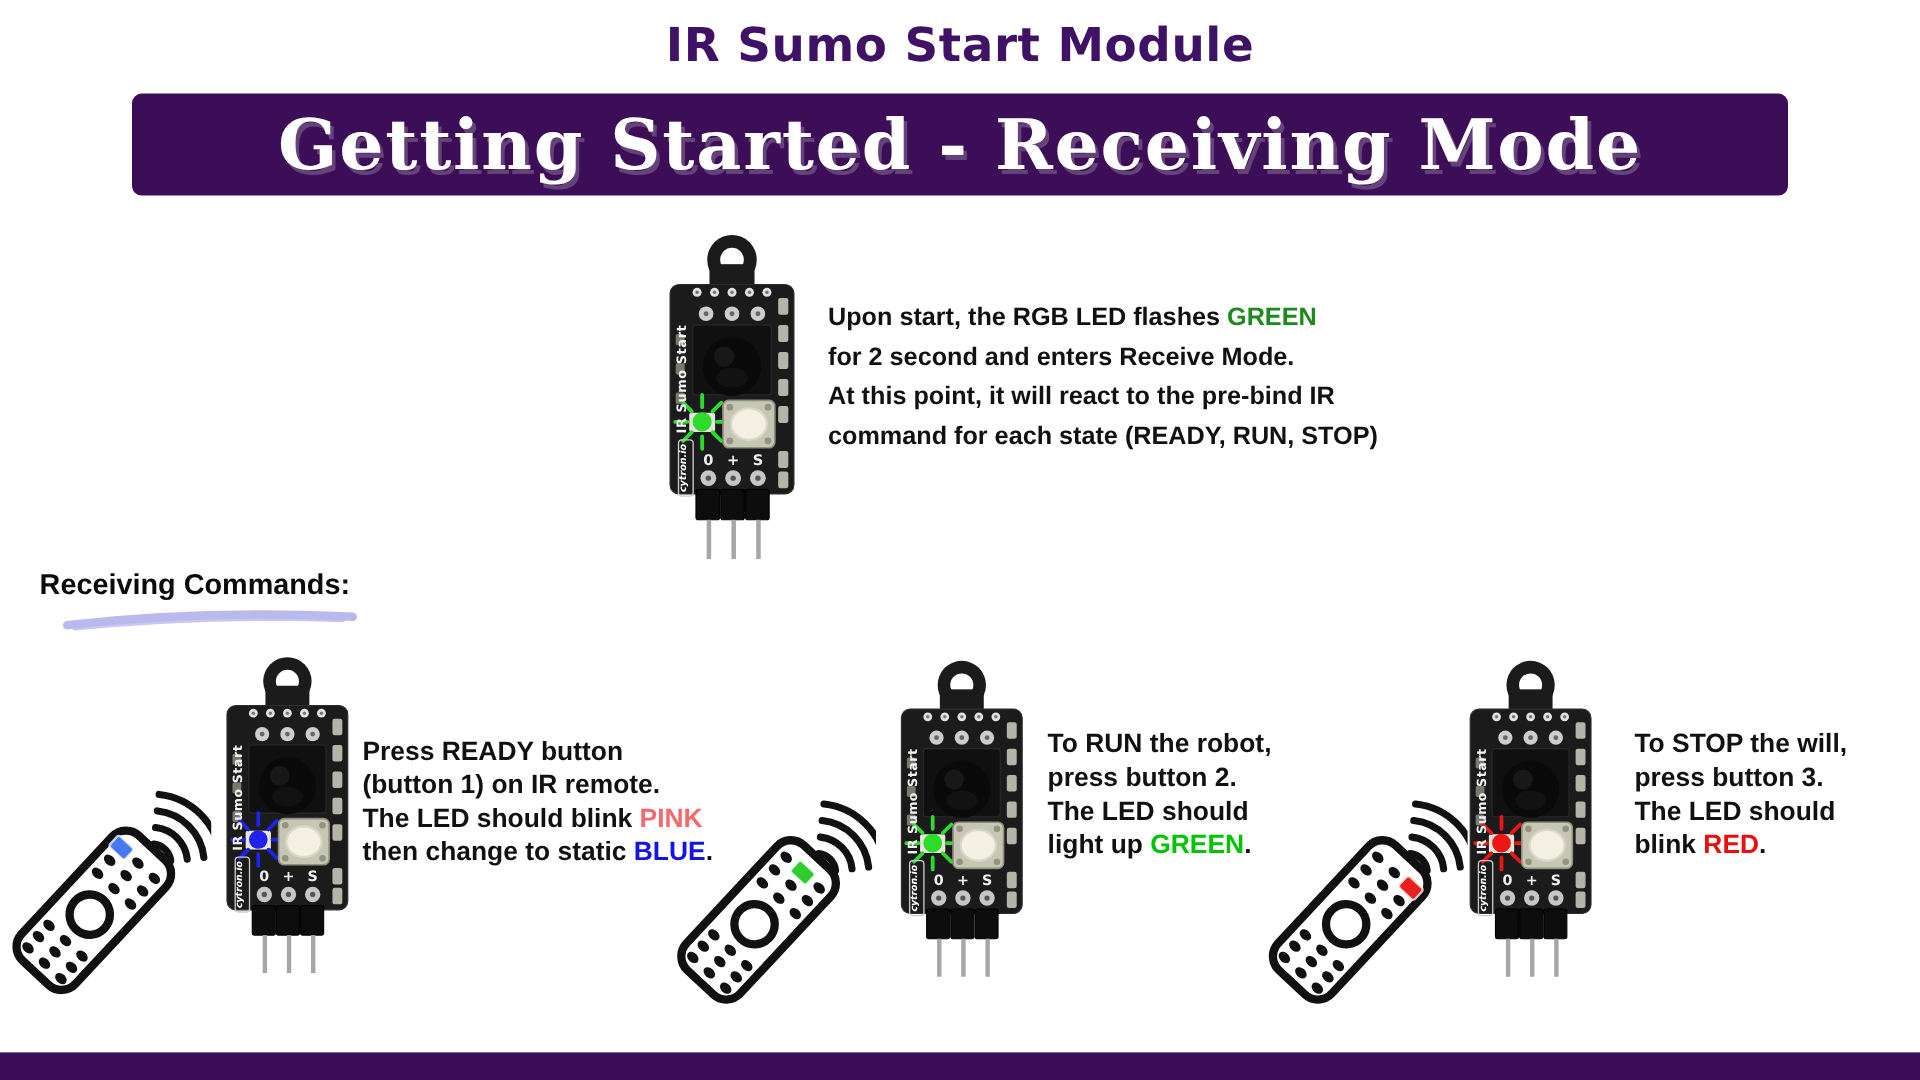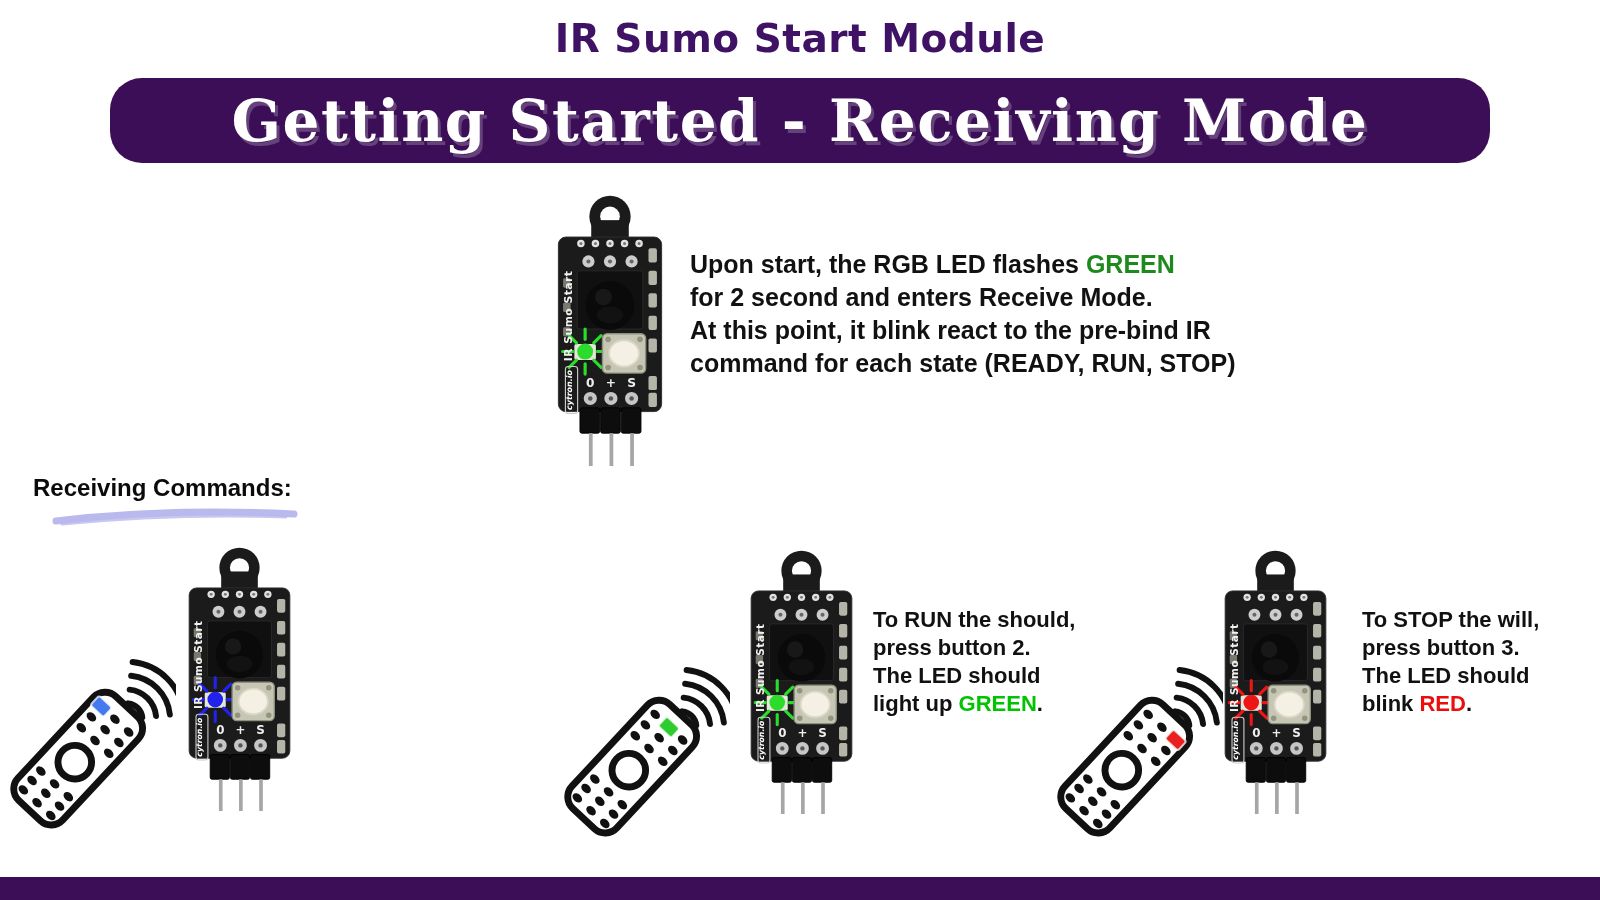--- a/index.html
+++ b/index.html
@@ -6,31 +6,31 @@
   .canvas{
     position:relative;width:1600px;height:900px;background:#ffffff;overflow:hidden;
     font-family:"Liberation Sans","DejaVu Sans",sans-serif;
   }
   .page-title{
     position:absolute;top:16px;left:0;width:100%;text-align:center;
     font-family:"DejaVu Sans",sans-serif;font-weight:800;font-size:39px;
     letter-spacing:0.5px;
   }
   .banner{
-    position:absolute;left:110px;top:78px;width:1380px;height:85px;border-radius:32px;
+    position:absolute;left:110px;top:78px;width:1380px;height:85px;border-radius:8px;
     display:flex;align-items:center;justify-content:center;
   }
   .banner-text{
     font-family:"DejaVu Serif","Liberation Serif",serif;font-weight:700;font-size:58px;
     color:#ffffff;letter-spacing:1.5px;white-space:nowrap;
     text-shadow:3px 4px 0 rgba(255,255,255,0.22);
   }
   .rich{position:absolute;font-weight:bold;color:#111;}
   .rich div{white-space:nowrap;}
-  .intro-text{left:690px;top:248px;font-size:25px;line-height:33px;}
+  .intro-text{left:690px;top:248px;font-size:21px;line-height:33px;}
   .step-text{font-size:22px;line-height:28px;}
   .section-heading{
     position:absolute;left:33px;top:474px;font-size:24px;font-weight:bold;color:#0b0b0b;
   }
   .swoosh{position:absolute;left:48px;top:505px;}
   .module{position:absolute;}
   .module svg{display:block;width:100%;height:auto;}
   .remote{position:absolute;}
   .remote svg{display:block;width:100%;height:auto;}
   .bottom-bar{
@@ -117,21 +117,21 @@
         <rect x="77" y="230" width="21" height="27" rx="2" fill="#0d0d0d" stroke="#000"></rect>
         <rect x="42.5" y="257" width="4" height="35" fill="#a6a6a6"></rect>
         <rect x="64.5" y="257" width="4" height="35" fill="#a6a6a6"></rect>
         <rect x="86.5" y="257" width="4" height="35" fill="#a6a6a6"></rect>
   </svg>
     </div>
 
   <div class="rich intro-text">
       <div><span>Upon start, the RGB LED flashes </span><span style="color: rgb(30, 138, 30);">GREEN</span></div>
       <div><span>for 2 second and enters Receive Mode.</span></div>
-      <div><span>At this point, it blink react to the pre-bind IR</span></div>
+      <div><span>At this point, it will react to the pre-bind IR</span></div>
       <div><span>command for each state (READY, RUN, STOP)</span></div>
     </div>
 
   <div class="section-heading">Receiving Commands:</div>
   <svg class="swoosh" width="258" height="24" viewBox="0 0 258 24">
     <path d="M8,16 Q120,3 246,9" fill="none" stroke="#b9b9ee" stroke-width="7" stroke-linecap="round"></path>
     <path d="M14,19 Q125,8 238,12" fill="none" stroke="#b9b9ee" stroke-width="3" stroke-linecap="round" opacity="0.8"></path>
   </svg>
 
   <div class="remote" style="left:8px;top:640px;width:168px;">
@@ -229,20 +229,26 @@
         <circle cx="88" cy="220" r="7" fill="#c6c6c6"></circle>
         <circle cx="88" cy="220" r="2.4" fill="#555"></circle>
         <rect x="33" y="230" width="21" height="27" rx="2" fill="#0d0d0d" stroke="#000"></rect>
         <rect x="55" y="230" width="21" height="27" rx="2" fill="#0d0d0d" stroke="#000"></rect>
         <rect x="77" y="230" width="21" height="27" rx="2" fill="#0d0d0d" stroke="#000"></rect>
         <rect x="42.5" y="257" width="4" height="35" fill="#a6a6a6"></rect>
         <rect x="64.5" y="257" width="4" height="35" fill="#a6a6a6"></rect>
         <rect x="86.5" y="257" width="4" height="35" fill="#a6a6a6"></rect>
   </svg>
     </div>
+  <div class="rich step-text" style="left:302px;top:612px;">
+      <div><span>Press READY button</span></div>
+      <div><span>(button 1) on IR remote.</span></div>
+      <div><span>The LED should blink </span><span style="color: rgb(244, 105, 110);">PINK</span></div>
+      <div><span>then change to static </span><span style="color: rgb(20, 20, 232);">BLUE</span><span>.</span></div>
+    </div>
 
   <div class="remote" style="left:562px;top:648px;width:168px;">
   <svg viewBox="0 0 170 200" xmlns="http://www.w3.org/2000/svg">
     <path d="M 135.9 78.3 A 16 16 0 0 0 121.7 64.1" fill="none" stroke="#111" stroke-width="6" stroke-linecap="round"></path>
         <path d="M 149.8 76.9 A 30 30 0 0 0 123.1 50.2" fill="none" stroke="#111" stroke-width="6" stroke-linecap="round"></path>
         <path d="M 163.8 75.4 A 44 44 0 0 0 124.6 36.2" fill="none" stroke="#111" stroke-width="6" stroke-linecap="round"></path>
         <path d="M 177.7 73.9 A 58 58 0 0 0 126.1 22.3" fill="none" stroke="#111" stroke-width="6" stroke-linecap="round"></path>
     <g transform="rotate(43 71 120)">
       <rect x="40" y="48" width="62" height="144" rx="16" fill="#ffffff" stroke="#111" stroke-width="7"></rect>
       <circle cx="71" cy="125" r="17" fill="none" stroke="#111" stroke-width="7"></circle>
@@ -333,21 +339,21 @@
         <circle cx="88" cy="220" r="2.4" fill="#555"></circle>
         <rect x="33" y="230" width="21" height="27" rx="2" fill="#0d0d0d" stroke="#000"></rect>
         <rect x="55" y="230" width="21" height="27" rx="2" fill="#0d0d0d" stroke="#000"></rect>
         <rect x="77" y="230" width="21" height="27" rx="2" fill="#0d0d0d" stroke="#000"></rect>
         <rect x="42.5" y="257" width="4" height="35" fill="#a6a6a6"></rect>
         <rect x="64.5" y="257" width="4" height="35" fill="#a6a6a6"></rect>
         <rect x="86.5" y="257" width="4" height="35" fill="#a6a6a6"></rect>
   </svg>
     </div>
   <div class="rich step-text" style="left:873px;top:606px;">
-      <div><span>To RUN the should,</span></div>
+      <div><span>To RUN the robot,</span></div>
       <div><span>press button 2.</span></div>
       <div><span>The LED should</span></div>
       <div><span>light up </span><span style="color: rgb(0, 196, 0);">GREEN</span><span>.</span></div>
     </div>
 
   <div class="remote" style="left:1055px;top:648px;width:168px;">
   <svg viewBox="0 0 170 200" xmlns="http://www.w3.org/2000/svg">
     <path d="M 135.9 78.3 A 16 16 0 0 0 121.7 64.1" fill="none" stroke="#111" stroke-width="6" stroke-linecap="round"></path>
         <path d="M 149.8 76.9 A 30 30 0 0 0 123.1 50.2" fill="none" stroke="#111" stroke-width="6" stroke-linecap="round"></path>
         <path d="M 163.8 75.4 A 44 44 0 0 0 124.6 36.2" fill="none" stroke="#111" stroke-width="6" stroke-linecap="round"></path>

